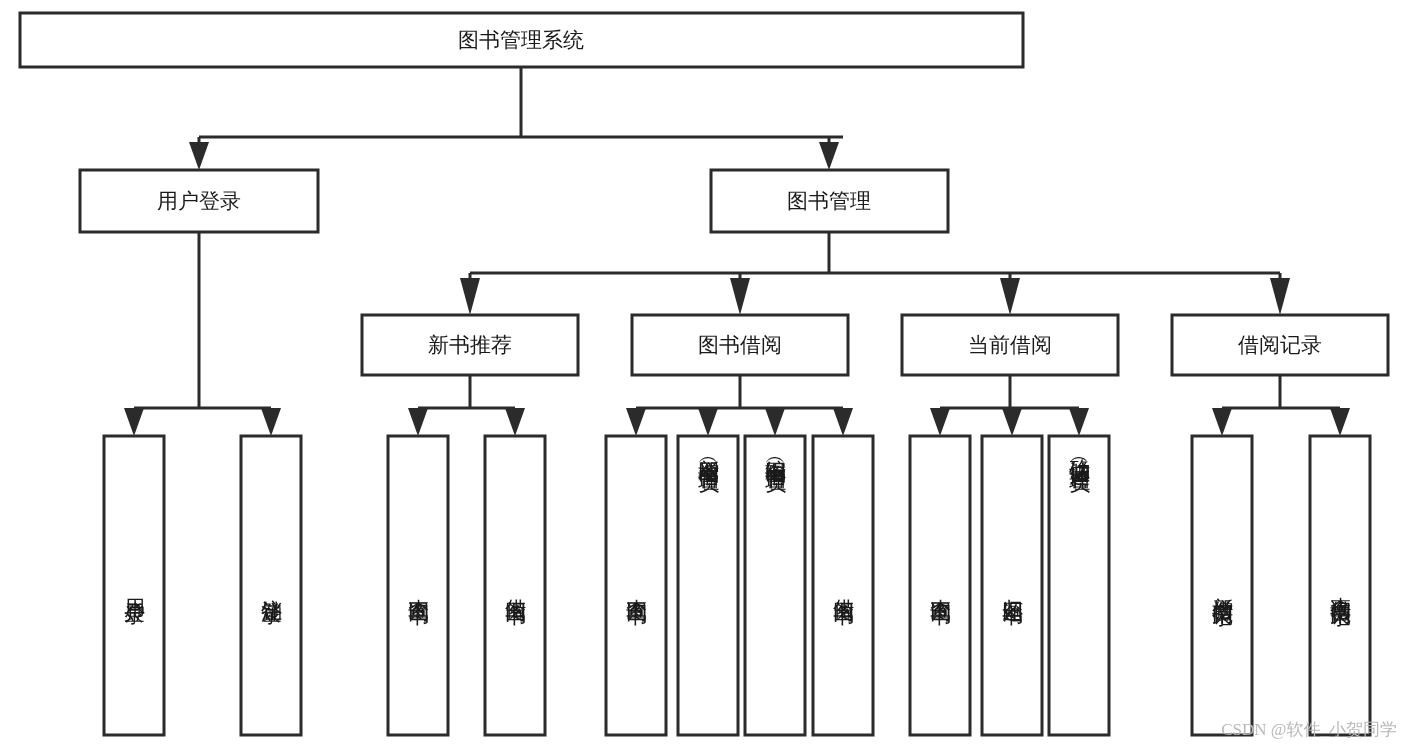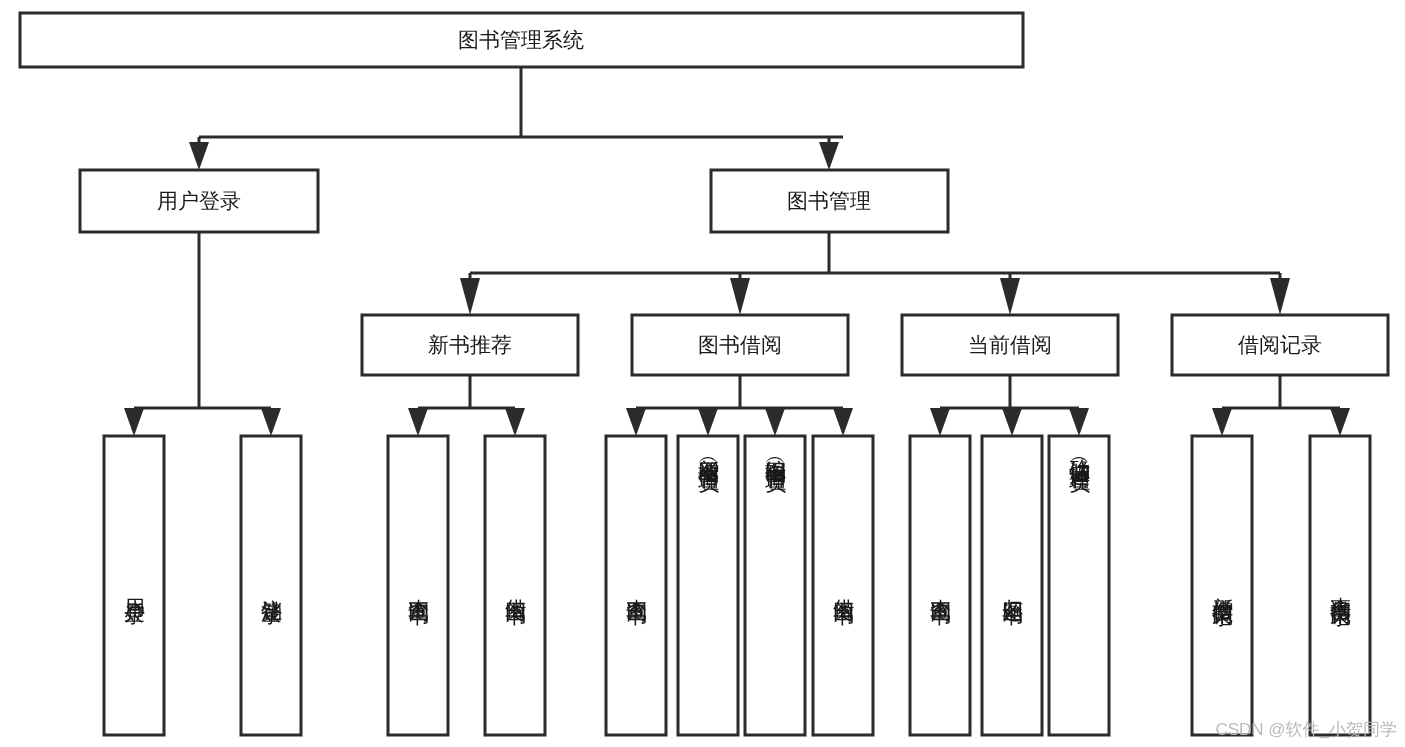--- a/index.html
+++ b/index.html
@@ -62,21 +62,21 @@
     font-size: 21px;
     color: #1a1a1a;
     line-height: 1.12;
     letter-spacing: 2px;
     white-space: nowrap;
   }
   .watermark {
     position: absolute;
     right: 8px;
     bottom: 6px;
-    font-family: Liberation Sans, sans-serif;
+    font-family: Liberation Serif, serif;
     font-size: 17px;
     color: #b9b9b9;
     white-space: nowrap;
     pointer-events: none;
   }
 </style>
 </head>
 <body>
 
 <div id="diagram-root">

